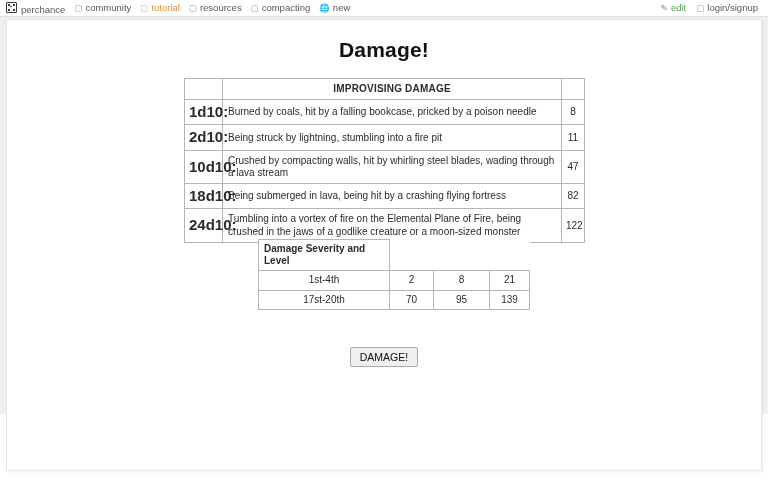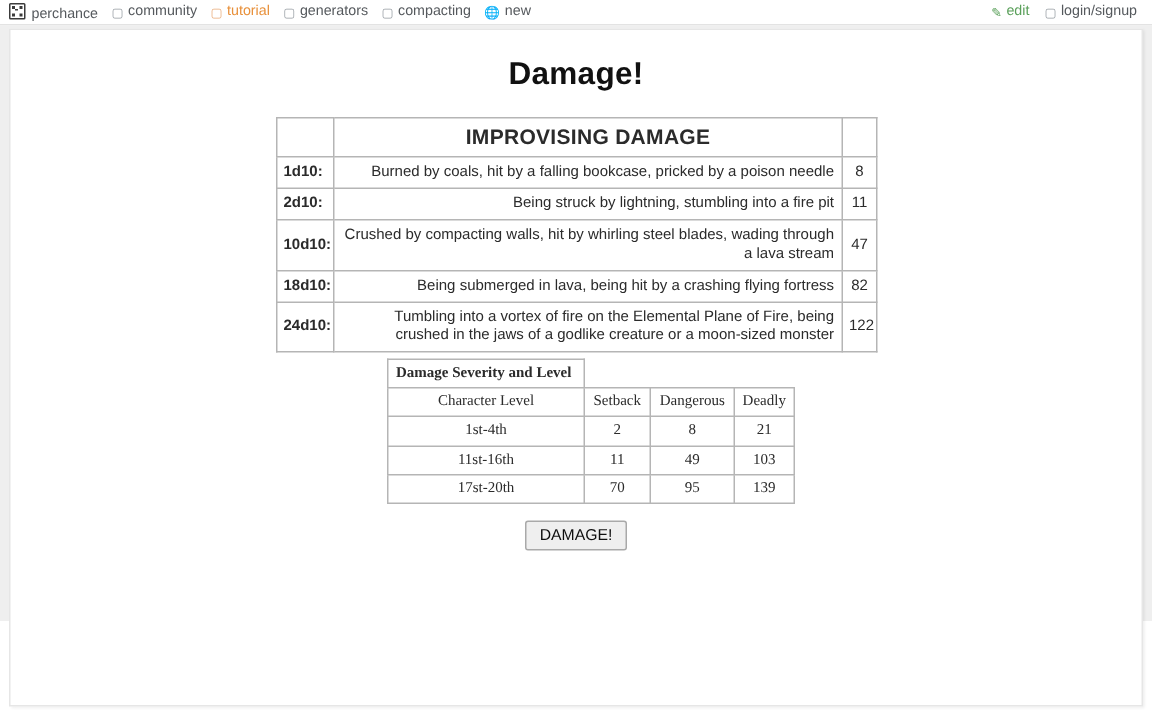--- a/index.html
+++ b/index.html
@@ -130,51 +130,51 @@
     vertical-align: middle;
     line-height: 1.22;
   }
 
   
   .t-main { width: 400px; table-layout: fixed; }
   .t-main col.c1 { width: 38px; }
   .t-main col.c2 { width: 339px; }
   .t-main col.c3 { width: 23px; }
   .t-main td.dice {
+    text-align: right;
     font-weight: bold;
-    font-size: 10px;
+    font-size: 15px;
     padding-right: 5px;
     white-space: nowrap;
   }
-  .t-main td.desc { text-align: right; padding: 4px 5px; }
+  .t-main td.desc { text-align: left; padding: 4px 5px; }
   .t-main td.amt { text-align: center; }
   .t-main td.hdr {
     text-align: center;
     font-weight: bold;
-    font-size: 14px;
+    font-size: 10px;
     letter-spacing: 0.2px;
     padding: 4px 4px;
   }
   .t-main td.blank { }
 
   
   .tbl-wrap-sev {
     position: absolute;
     left: 251px;
     top: 219px;
   }
   .t-sev { width: 265px; table-layout: fixed; }
   .t-sev col.s1 { width: 131px; }
   .t-sev col.s2 { width: 44px; }
   .t-sev col.s3 { width: 56px; }
   .t-sev col.s4 { width: 40px; }
   .t-sev td {
     text-align: center;
     padding: 3px 4px;
-    font-family: Liberation Serif, serif;
   }
   .t-sev td.capt {
     text-align: left;
     font-weight: bold;
     padding: 3px 5px;
   }
   .t-sev td.nb { border: none; }
 
   
   .btn-row {
@@ -213,21 +213,21 @@
       <span class="nav-label">community</span>
     </span>
 
     <span class="nav-item active">
       <span class="nav-ico">▢</span>
       <span class="nav-label">tutorial</span>
     </span>
 
     <span class="nav-item">
       <span class="nav-ico">▢</span>
-      <span class="nav-label">generators</span>
+      <span class="nav-label">resources</span>
     </span>
 
     <span class="nav-item">
       <span class="nav-ico">▢</span>
       <span class="nav-label">compacting</span>
     </span>
 
     <span class="nav-item">
       <span class="nav-ico">🌐</span>
       <span class="nav-label">new</span>
@@ -304,38 +304,26 @@
             <col class="s4">
           </colgroup>
         <tbody>
           <tr>
             <td class="capt">Damage Severity and Level</td>
             <td class="nb"></td>
             <td class="nb"></td>
             <td class="nb"></td>
           </tr>
           <tr>
-            <td>Character Level</td>
-            <td>Setback</td>
-            <td>Dangerous</td>
-            <td>Deadly</td>
-          </tr>
-          <tr>
             <td>1st-4th</td>
             <td>2</td>
             <td>8</td>
             <td>21</td>
           </tr>
           <tr>
-            <td>11st-16th</td>
-            <td>11</td>
-            <td>49</td>
-            <td>103</td>
-          </tr>
-          <tr>
             <td>17st-20th</td>
             <td>70</td>
             <td>95</td>
             <td>139</td>
           </tr>
         </tbody>
       </table>
     </div>
 
     <div class="btn-row">

